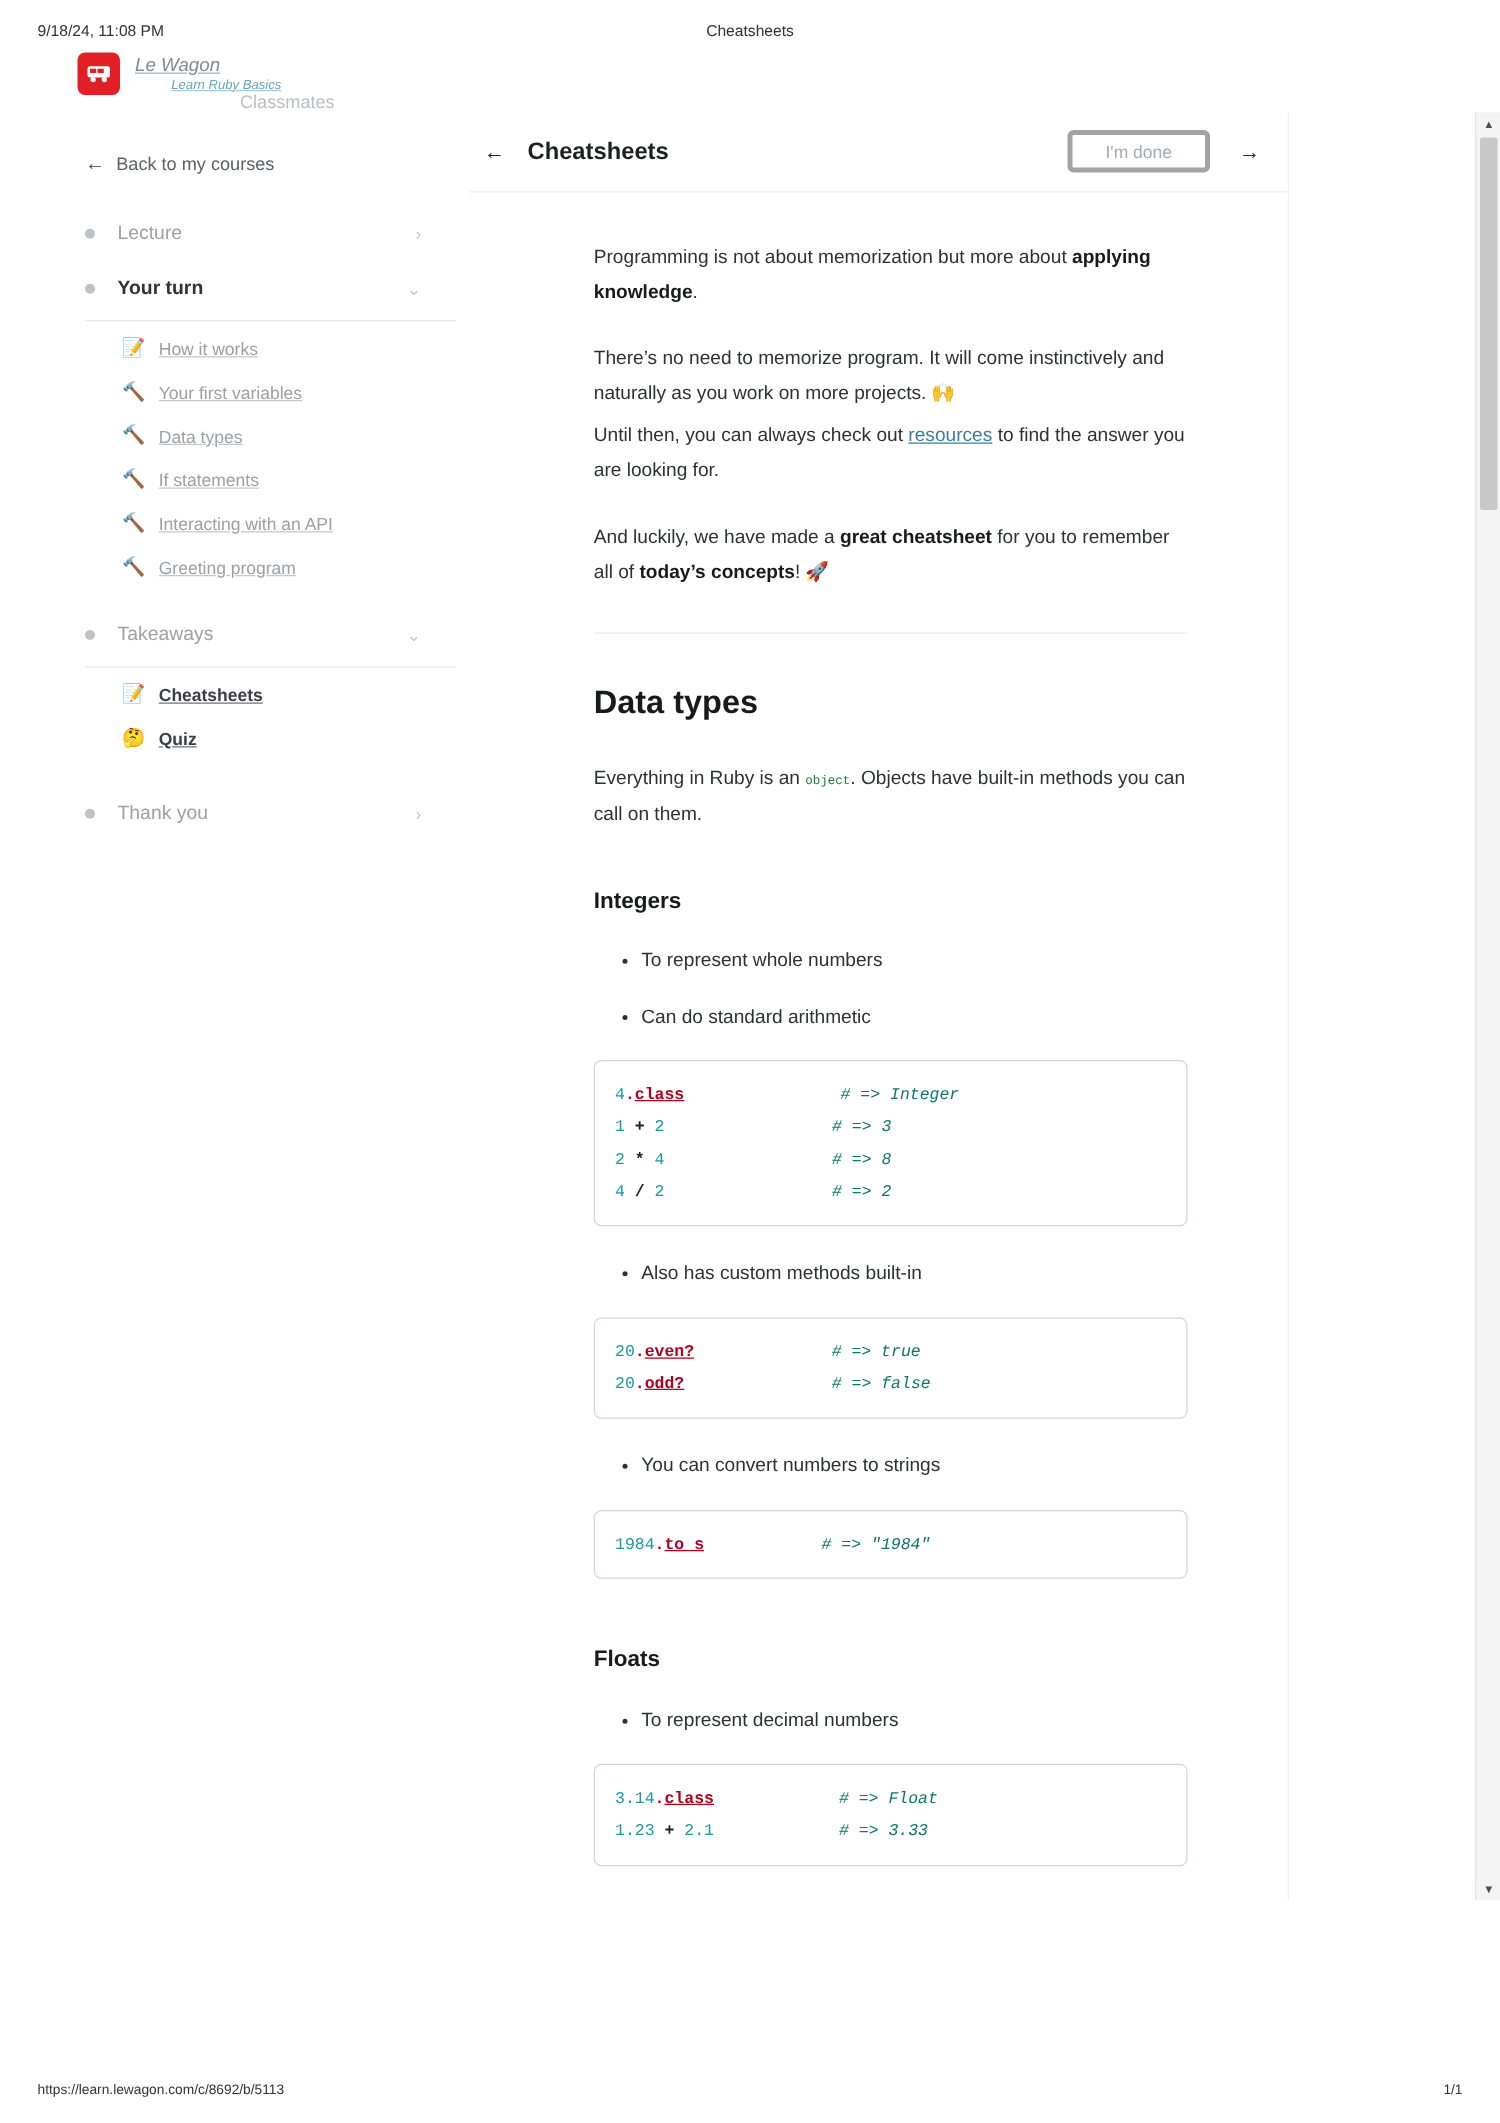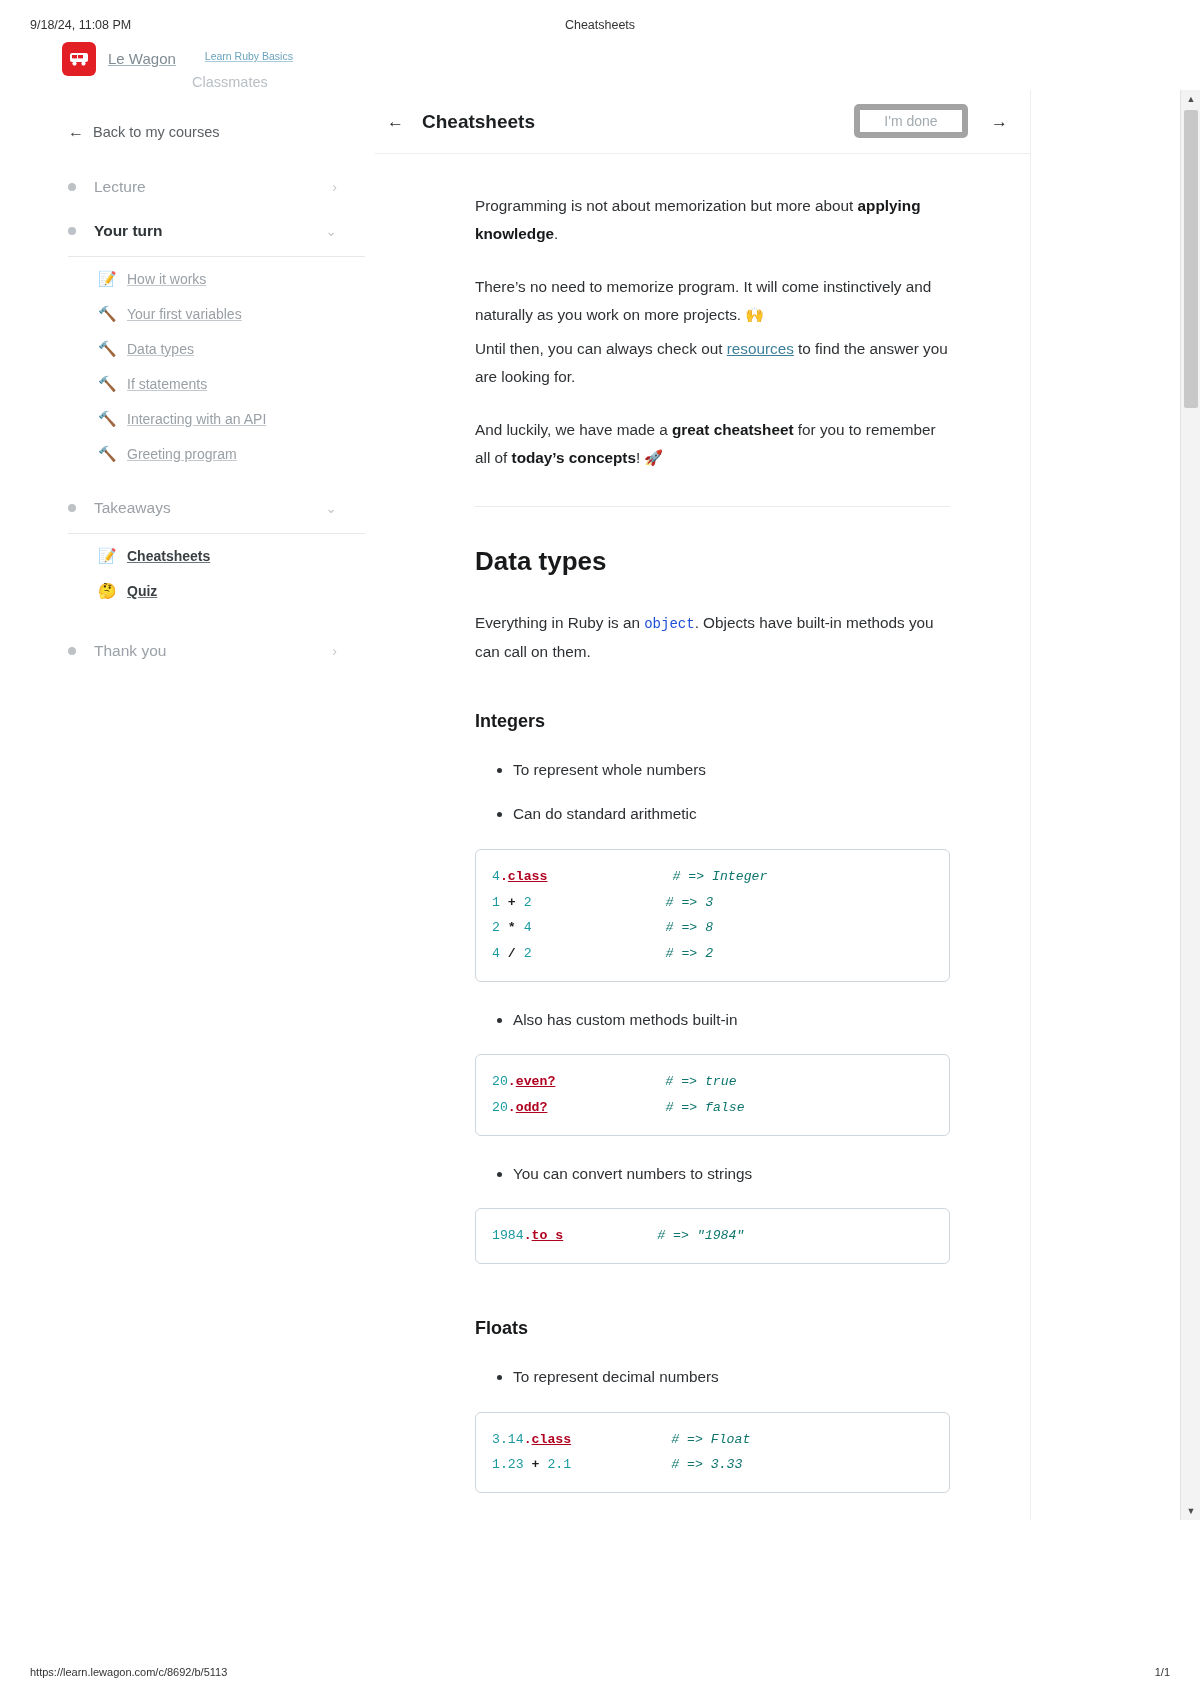--- a/index.html
+++ b/index.html
@@ -29,21 +29,21 @@
 
   
   .appbar {
     position: absolute; top: 42px; left: 0; width: 1200px; height: 48px;
   }
   .brand { position: absolute; left: 62px; top: 0; display: flex; align-items: center; gap: 12px; }
   .logo-sq {
     width: 34px; height: 34px; border-radius: 6px; background: #E31F26;
     display: flex; align-items: center; justify-content: center;
   }
-  .brand-text { display: flex; flex-direction: row; line-height: 1.15; }
+  .brand-text { display: flex; flex-direction: column; line-height: 1.15; font-style: italic; }
   .brand-name {
     font-size: 15px; color: #7f8b93; text-decoration: underline;
     text-decoration-color: #9fb2bd;
   }
   .brand-sub {
     font-size: 10.5px; color: #6aa3bd; text-decoration: underline;
     text-decoration-color: #a9cbdb;
     padding-left: 29px;
   }
   .classmates {
@@ -113,21 +113,21 @@
     background: #fff; overflow: hidden;
   }
   .content-head {
     position: relative; height: 64px; border-bottom: 1px solid #eceef0;
     display: flex; align-items: center; padding: 0 10px 0 12px;
   }
   .head-back { font-size: 17px; color: #2b2b2b; margin-right: 18px; }
   .head-title { font-size: 19px; font-weight: bold; color: #1d2022; }
   .done-btn {
     position: absolute; right: 62px; top: 14px;
-    width: 114px; height: 34px; border: 6px solid #a3a3a3; border-radius: 5px;
+    width: 114px; height: 34px; border: 4px solid #a3a3a3; border-radius: 5px;
     background: #fff; color: #a3abb0; font-size: 14px;
     display: flex; align-items: center; justify-content: center;
   }
   .head-fwd {
     position: absolute; right: 22px; top: 50%; transform: translateY(-50%);
     font-size: 17px; color: #2b2b2b;
   }
 
   .doc {
     padding: 38px 80px 0 100px;
@@ -150,21 +150,21 @@
     font-size: 13.2px; line-height: 1.95;
   }
   .code .ln { white-space: pre; }
   .c-num { color: #1a9aa0; }
   .c-meth { color: #b00020; font-weight: bold; text-decoration: underline; }
   .c-op { color: #1d2022; font-weight: bold; }
   .c-cmt { color: #0f766e; font-style: italic; }
   .c-dot { color: #b00020; font-weight: bold; }
   .inline-code {
     font-family: "Liberation Mono", "DejaVu Sans Mono", monospace;
-    font-size: 14px; color: #1d4ed8;
+    font-size: 10px; color: #15803d;
   }
 
   
   .scroll-track {
     position: absolute; right: 0; top: 90px; width: 20px; height: 1430px;
     background: #f3f3f3; border-left: 1px solid #e2e2e2;
   }
   .scroll-arrow {
     position: absolute; left: 0; width: 20px; height: 18px; background: #f3f3f3;
     display: flex; align-items: center; justify-content: center;

